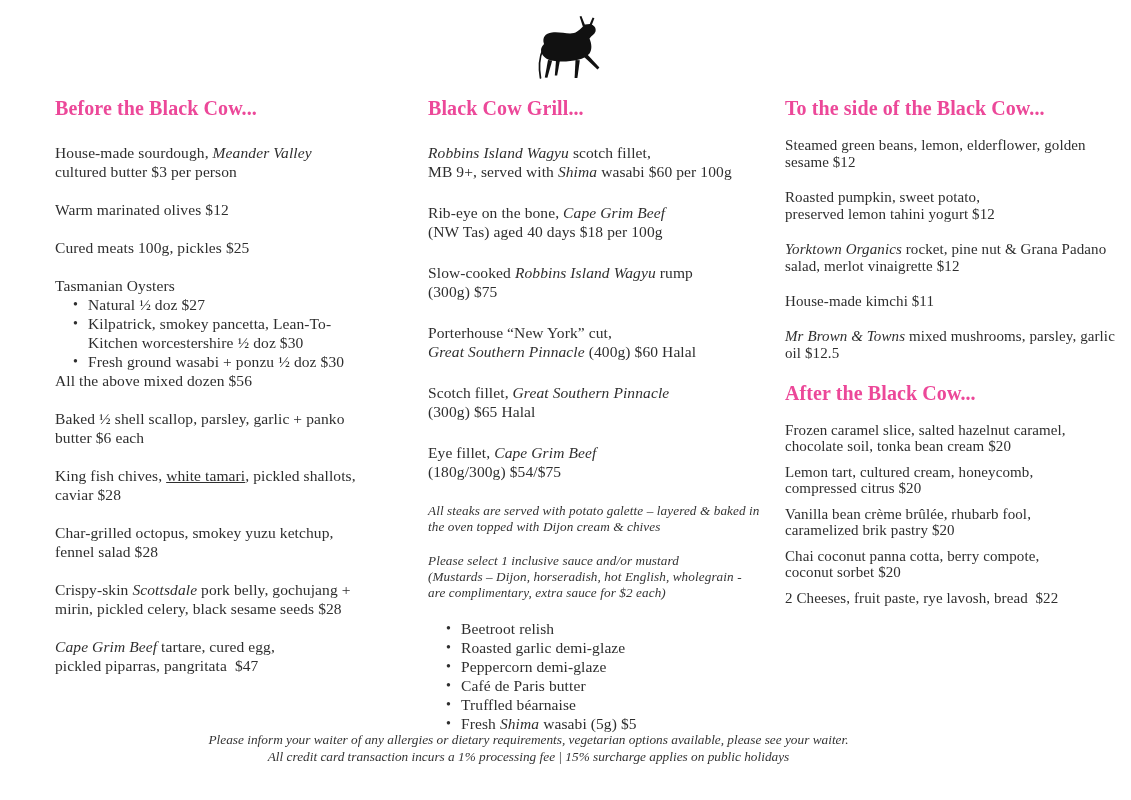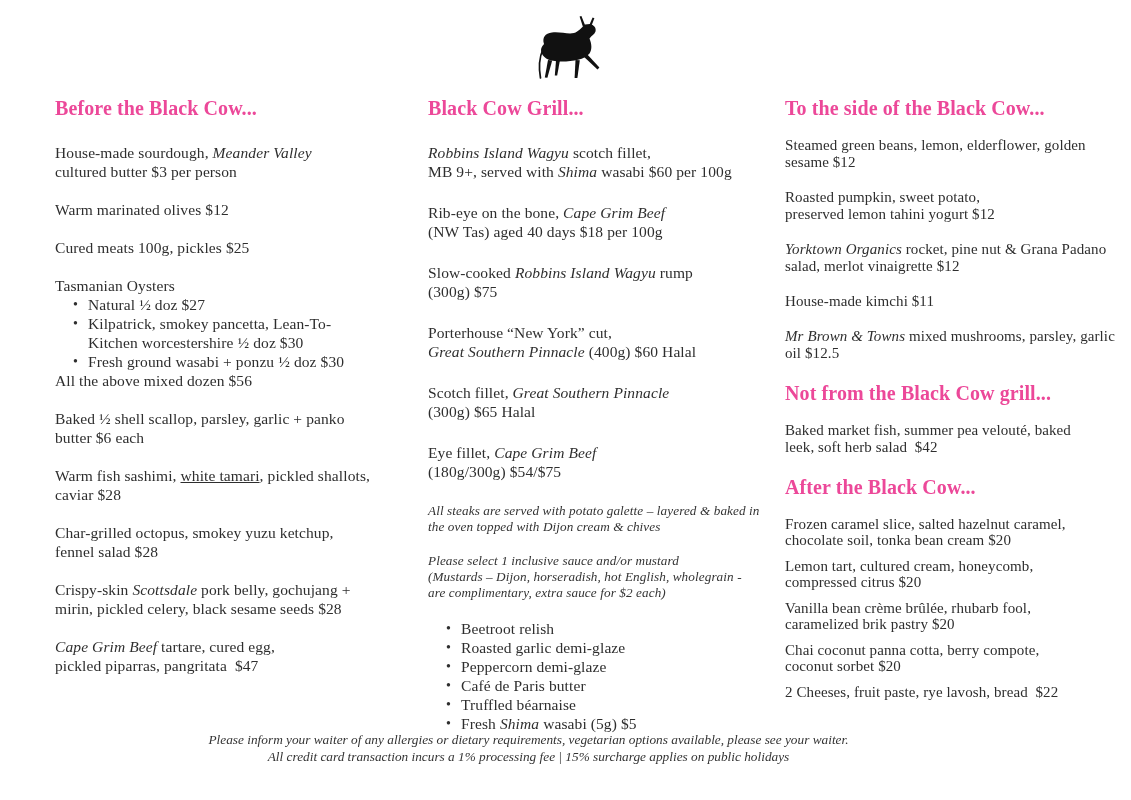--- a/index.html
+++ b/index.html
@@ -137,21 +137,21 @@
           <p class="label"><span>Tasmanian Oysters</span></p>
           <ul class="bullets">
             <li class="bullet"><span>Natural ½ doz $27</span></li>
             <li class="bullet"><span>Kilpatrick, smokey pancetta, Lean-To-
 Kitchen worcestershire ½ doz $30</span></li>
             <li class="bullet"><span>Fresh ground wasabi + ponzu ½ doz $30</span></li>
           </ul>
           <p class="tail"><span>All the above mixed dozen $56</span></p>
           <p class="mi"><span>Baked ½ shell scallop, parsley, garlic + panko
 butter $6 each</span></p>
-          <p class="mi"><span>Warm fish sashimi, </span><span class="u">white tamari</span><span>, pickled shallots,
+          <p class="mi"><span>King fish chives, </span><span class="u">white tamari</span><span>, pickled shallots,
 caviar $28</span></p>
           <p class="mi"><span>Char-grilled octopus, smokey yuzu ketchup,
 fennel salad $28</span></p>
           <p class="mi"><span>Crispy-skin </span><span class="i">Scottsdale</span><span> pork belly, gochujang +
 mirin, pickled celery, black sesame seeds $28</span></p>
           <p class="mi"><span class="i">Cape Grim Beef</span><span> tartare, cured egg,
 pickled piparras, pangritata  $47</span></p>
         </section>
       </div>
       <div class="col col-middle">
@@ -190,25 +190,20 @@
           <p class="mi"><span>Steamed green beans, lemon, elderflower, golden
 sesame $12</span></p>
           <p class="mi"><span>Roasted pumpkin, sweet potato,
 preserved lemon tahini yogurt $12</span></p>
           <p class="mi"><span class="i">Yorktown Organics</span><span> rocket, pine nut &amp; Grana Padano
 salad, merlot vinaigrette $12</span></p>
           <p class="mi"><span>House-made kimchi $11</span></p>
           <p class="mi"><span class="i">Mr Brown &amp; Towns</span><span> mixed mushrooms, parsley, garlic
 oil $12.5</span></p>
         </section>
-        <section class="sec sec-1">
-          <h2 class="heading">Not from the Black Cow grill...</h2>
-          <p class="mi"><span>Baked market fish, summer pea velouté, baked
-leek, soft herb salad  $42</span></p>
-        </section>
         <section class="sec sec-2">
           <h2 class="heading">After the Black Cow...</h2>
           <p class="mi"><span>Frozen caramel slice, salted hazelnut caramel,
 chocolate soil, tonka bean cream $20</span></p>
           <p class="mi"><span>Lemon tart, cultured cream, honeycomb,
 compressed citrus $20</span></p>
           <p class="mi"><span>Vanilla bean crème brûlée, rhubarb fool,
 caramelized brik pastry $20</span></p>
           <p class="mi"><span>Chai coconut panna cotta, berry compote,
 coconut sorbet $20</span></p>

